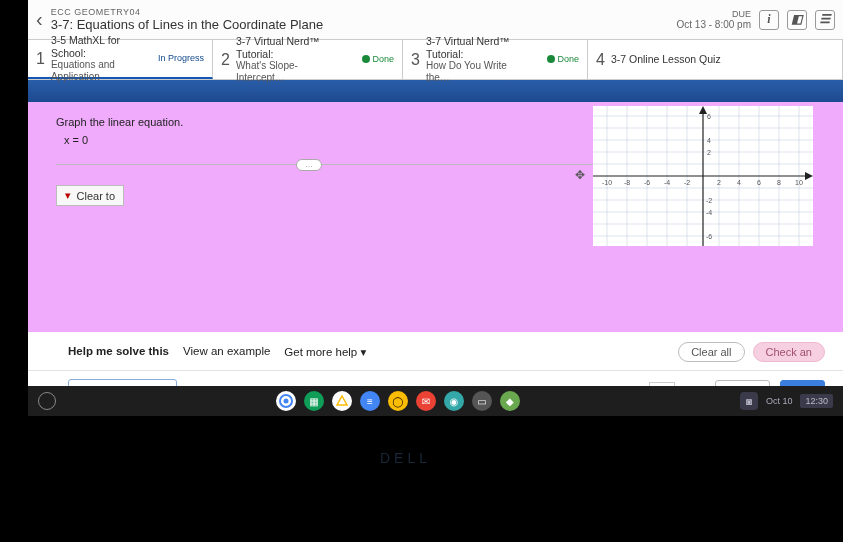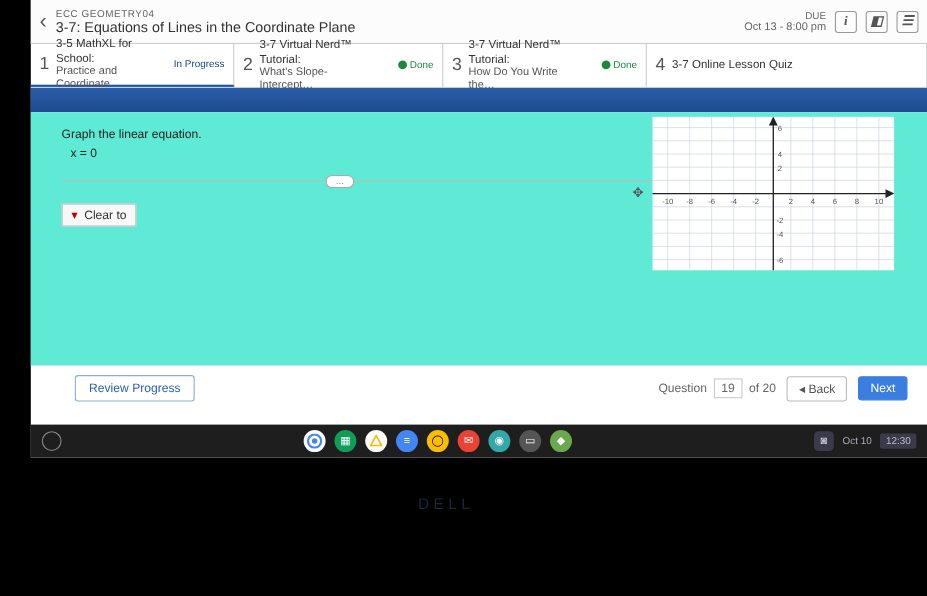--- a/index.html
+++ b/index.html
@@ -28,21 +28,21 @@
   .tab-status { color:#114a8a; font-size:9px; display:flex; align-items:center; gap:2px; margin-left:20px; }
   .tab-status.green { color:#1a8a3a; }
   .status-dot { width:8px; height:8px; border-radius:50%; background:currentColor; display:inline-block; }
   .tab.active { border-bottom:2px solid #1457b3; }
   .tab1{width:185px} .tab2{width:190px} .tab3{width:185px} .tab4{flex:1}
 
   
   .bluebar { height:22px; background:linear-gradient(#2a5da8,#1d4a90); }
 
   
-  .content { position:relative; background:#5eead4; height:230px; padding:14px 0 0 28px; }
+  .content { position:relative; background:#f0abfc; height:230px; padding:14px 0 0 28px; }
   .instr1 { font-size:11px; color:#222; }
   .eq { font-size:11px; color:#222; margin:6px 0 0 8px; }
   .separator { border-top:1px solid #bbb; margin:18px 0 10px 0; width:560px; position:relative; }
   .sep-knob { position:absolute; left:240px; top:-6px; width:26px; height:12px; border:1px solid #aaa; border-radius:6px; background:#fff; font-size:8px; text-align:center; color:#888; line-height:10px;}
   .instr2 { font-size:10.5px; color:#222; margin-top:4px; }
   .clickto { display:inline-flex; align-items:center; border:1px solid #bbb; padding:3px 8px; margin-top:10px; font-size:11px; color:#333; gap:6px; cursor:pointer; background:#f8f8f8;}
   .clickto .dot { color:#b00; font-size:11px; }
 
   
   .graph-wrap { position:absolute; right:30px; top:4px; width:220px; height:140px; }
@@ -100,21 +100,21 @@
       <div class="hdr-icon">◧</div>
       <div class="hdr-icon">☰</div>
     </div>
   </div>
 
   <div class="tabs">
     <div class="tab tab1 active">
       <div class="tab-num">1</div>
       <div class="tab-text">
         <div class="tab-title">3-5 MathXL for School:</div>
-        <div class="tab-sub">Practice and Coordinate</div>
+        <div class="tab-sub">Equations and Application</div>
       </div>
       <div class="tab-status">
           <span>In Progress</span>
         </div>
     </div>
     <div class="tab tab2">
       <div class="tab-num">2</div>
       <div class="tab-text">
         <div class="tab-title">3-7 Virtual Nerd™ Tutorial:</div>
         <div class="tab-sub">What's Slope-Intercept…</div>
@@ -203,20 +203,31 @@
             <text x="116" y="37">4</text>
             <text x="116" y="49">2</text>
           <text x="116" y="97">-2</text>
             <text x="116" y="109">-4</text>
             <text x="116" y="133">-6</text>
         </g>
       </svg>
     </div>
   </div>
 
+  <div class="helprow">
+    <div class="help-left">
+      <span class="bold">Help me solve this</span>
+      <span class="link">View an example</span>
+      <span class="drop"><span>Get more help</span> ▾</span>
+    </div>
+    <div class="help-right">
+      <div class="pill">Clear all</div>
+      <div class="pill pink">Check an</div>
+    </div>
+  </div>
 
   <div class="botrow">
     <div class="review">Review Progress</div>
     <div style="display:flex;align-items:center;gap:10px">
       <div class="q-block">
         <span>Question</span>
         <span class="q-num">19</span>
         <span>of 20</span>
       </div>
       <div class="navbtn">◂ Back</div>

